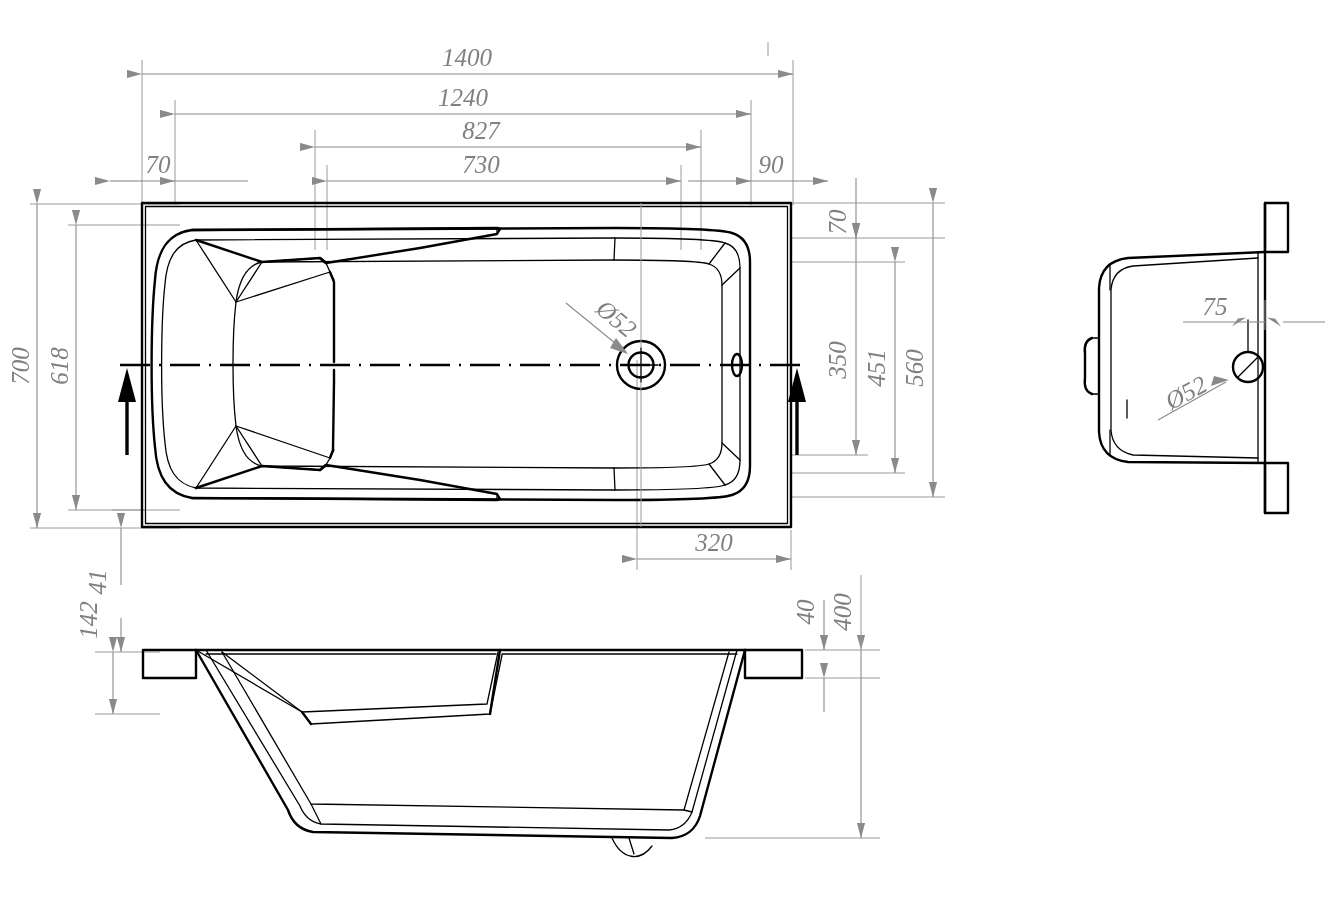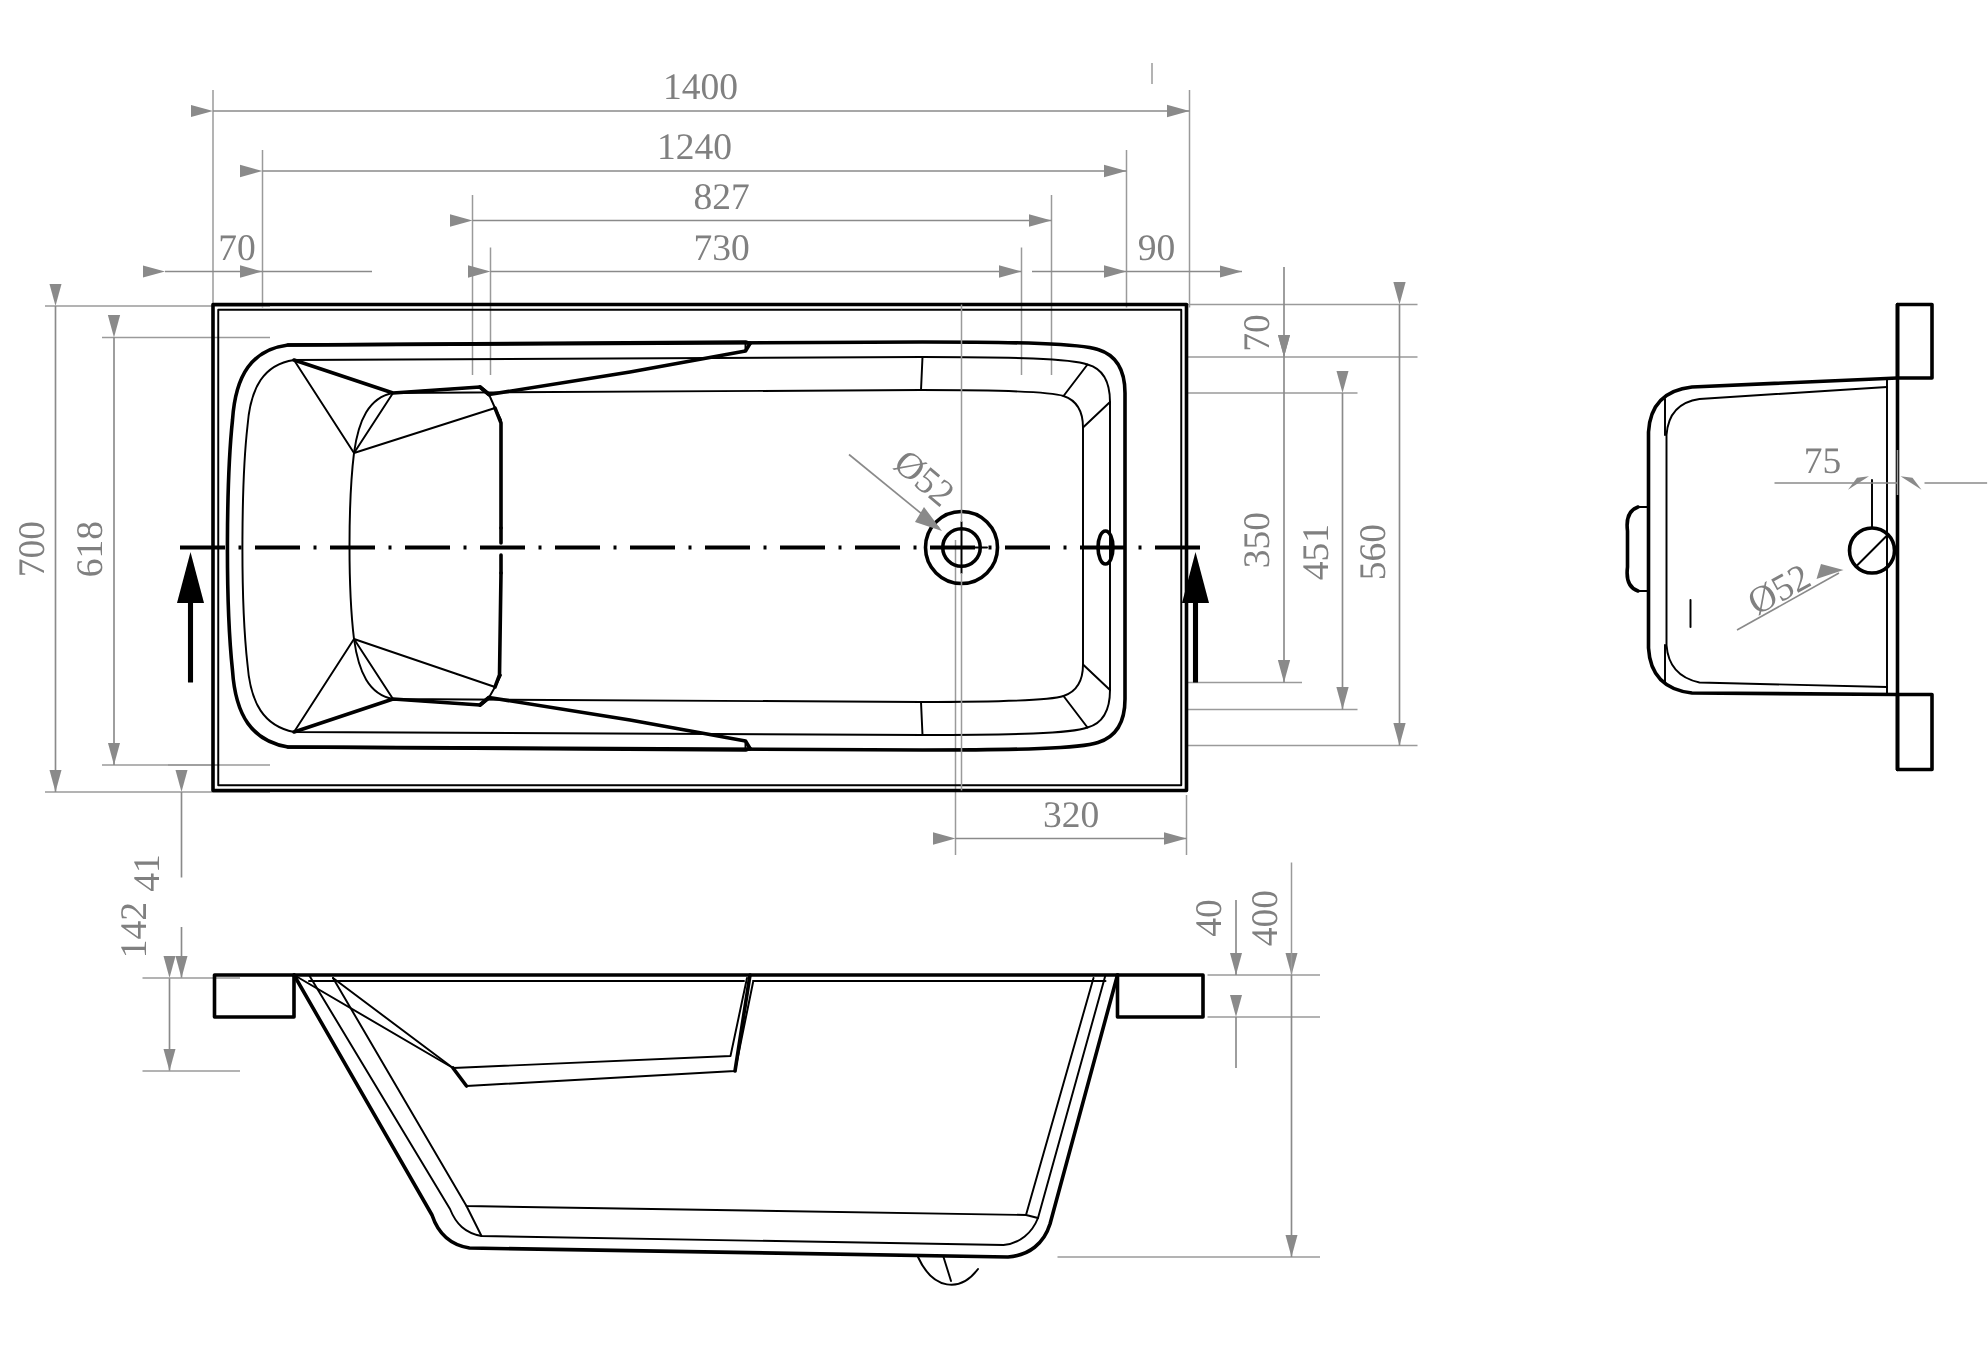--- a/index.html
+++ b/index.html
@@ -10,20 +10,21 @@
   }
   body {
     font-family: "Liberation Serif", "DejaVu Serif", serif;
   }
   #drawing-root {
     position: relative;
     width: 1325px;
     height: 900px;
     background: #ffffff;
     overflow: hidden;
+    font-style: italic;
   }
   #drawing-svg {
     position: absolute;
     top: 0;
     left: 0;
     width: 1325px;
     height: 900px;
     display: block;
   }
   .dim-text {

